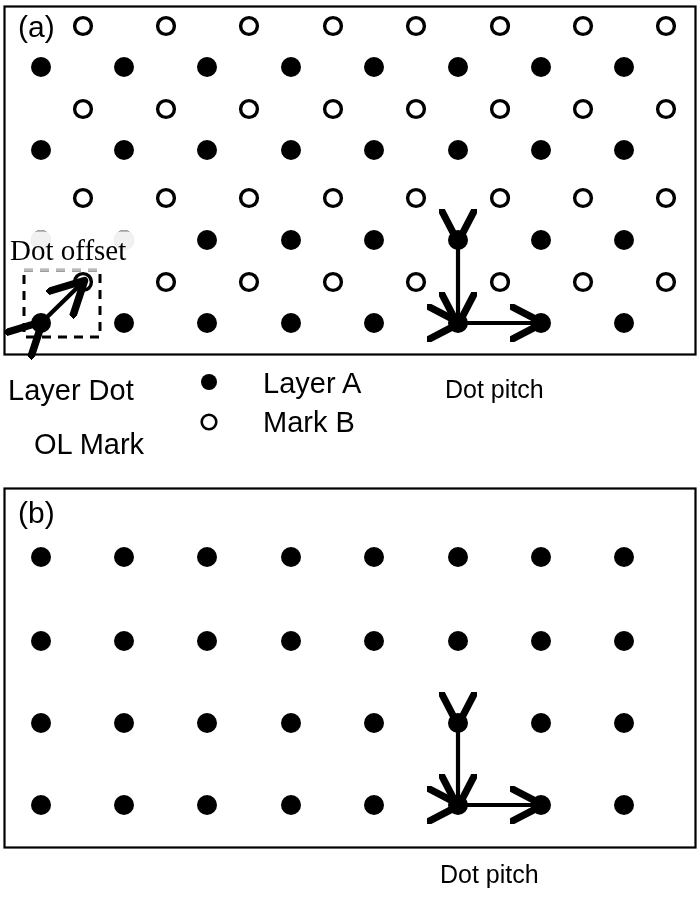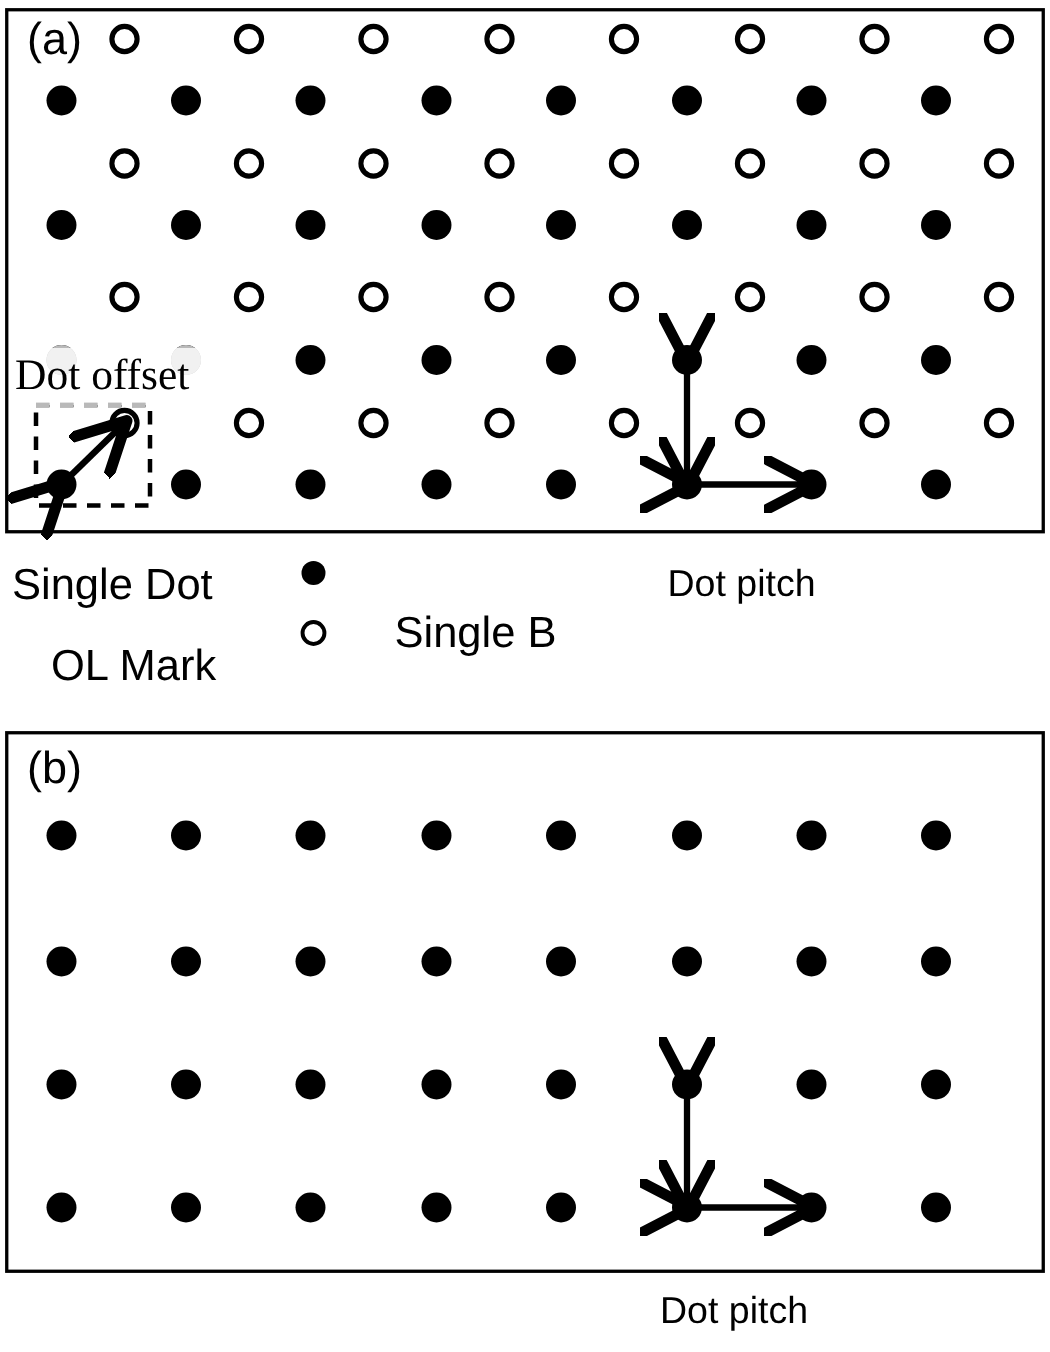--- a/index.html
+++ b/index.html
@@ -172,24 +172,25 @@
     <g>
       <circle cx="209" cy="382" r="8" fill="#000000"></circle>
       <circle cx="209" cy="422" r="7.3" fill="#ffffff" stroke="#000" stroke-width="2.6"></circle>
     </g>
   </svg>
 
   <div class="txt panel-label" style="left:18px;top:12px;">(a)</div>
 
   <div class="txt offset-txt" style="left:10px;top:236px;">Dot offset</div>
 
-  <div class="txt legend-txt" style="left:8px;top:376px;">Single Dot</div>
+  <div class="txt legend-txt" style="left:8px;top:376px;">Layer Dot</div>
   <div class="txt legend-txt" style="left:34px;top:430px;">OL Mark</div>
 
-  <div class="txt legend-txt" style="left:263px;top:408px;">Single B</div>
+  <div class="txt legend-txt" style="left:263px;top:369px;">Layer A</div>
+  <div class="txt legend-txt" style="left:263px;top:408px;">Mark B</div>
 
   <div class="txt pitch-txt" style="left:445px;top:377px;">Dot pitch</div>
 
   <div class="txt panel-label" style="left:18px;top:498px;">(b)</div>
 
   <div class="txt pitch-txt" style="left:440px;top:862px;">Dot pitch</div>
 
 </div>
 
 </body></html>

